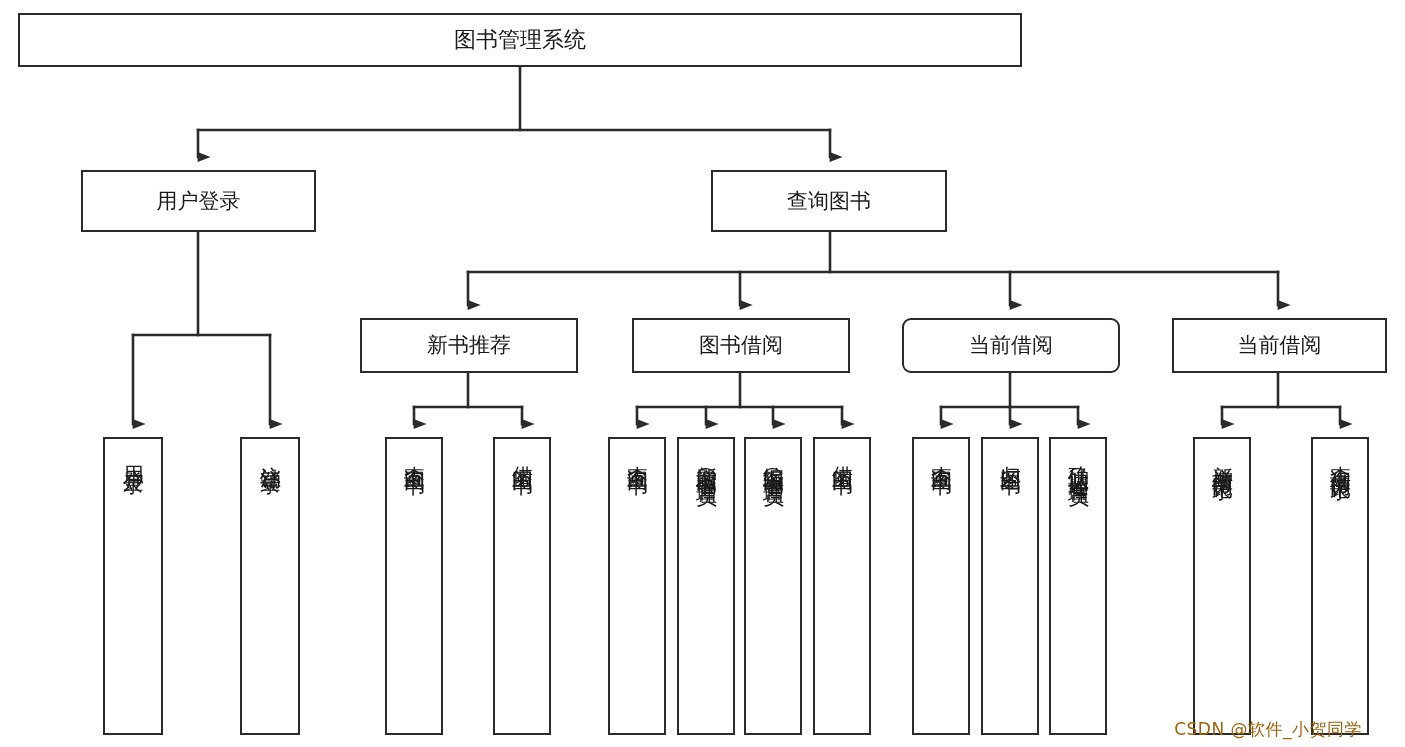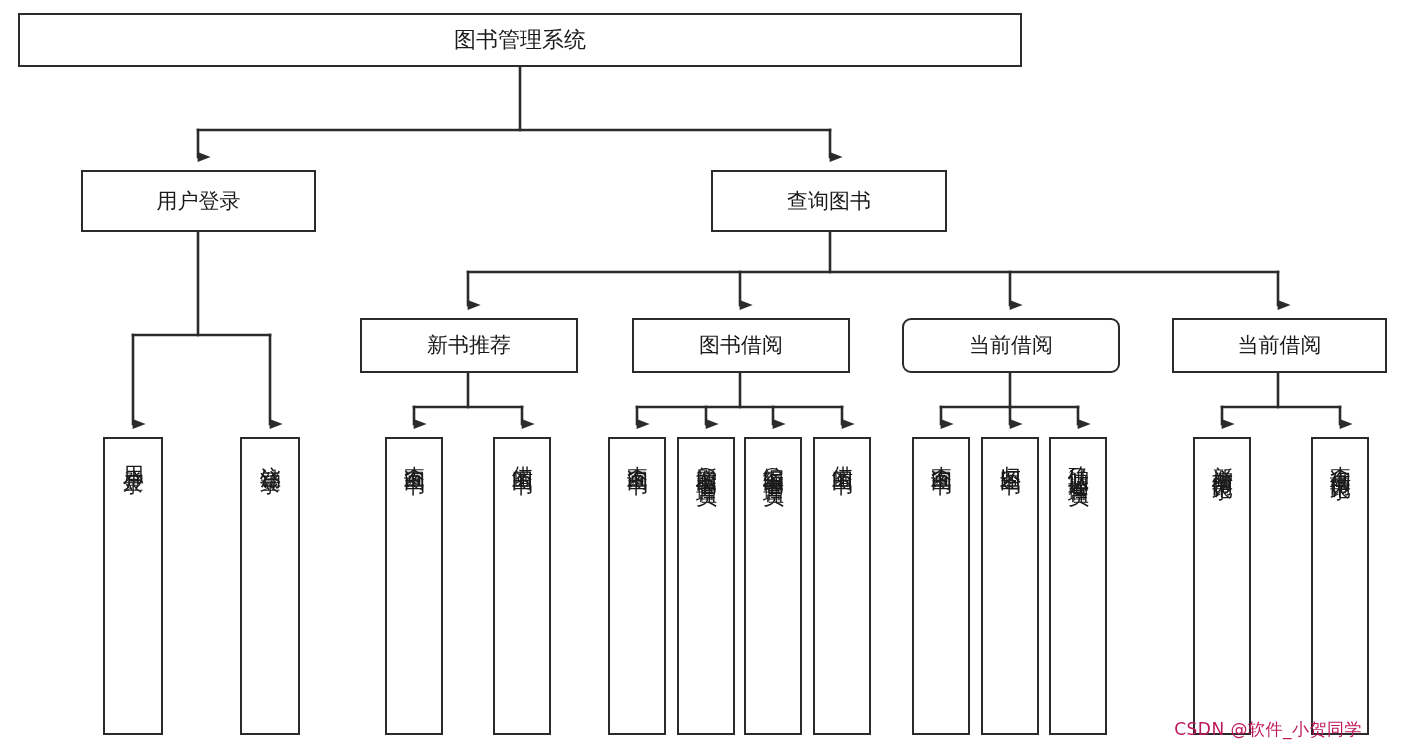--- a/index.html
+++ b/index.html
@@ -39,21 +39,21 @@
     text-orientation:upright;
     font-size:21px;
     letter-spacing:3px;
     line-height:1;
   }
   #watermark{
     position:absolute;
     right:10px;
     bottom:6px;
     font-size:17px;
-    color:#be185d;
+    color:#a16207;
     letter-spacing:0.5px;
     white-space:nowrap;
     user-select:none;
   }
 </style>
 </head>
 <body>
 
 <div id="diagram-root">
 

